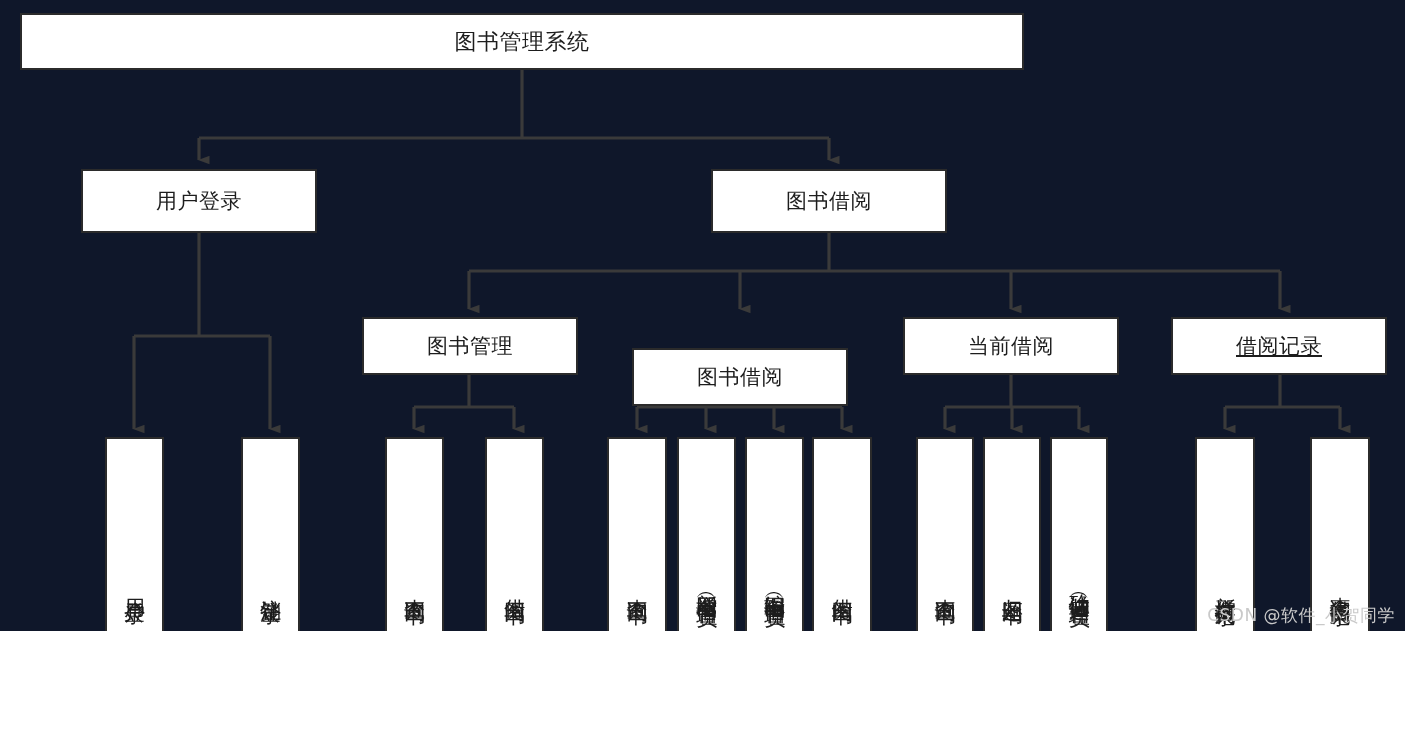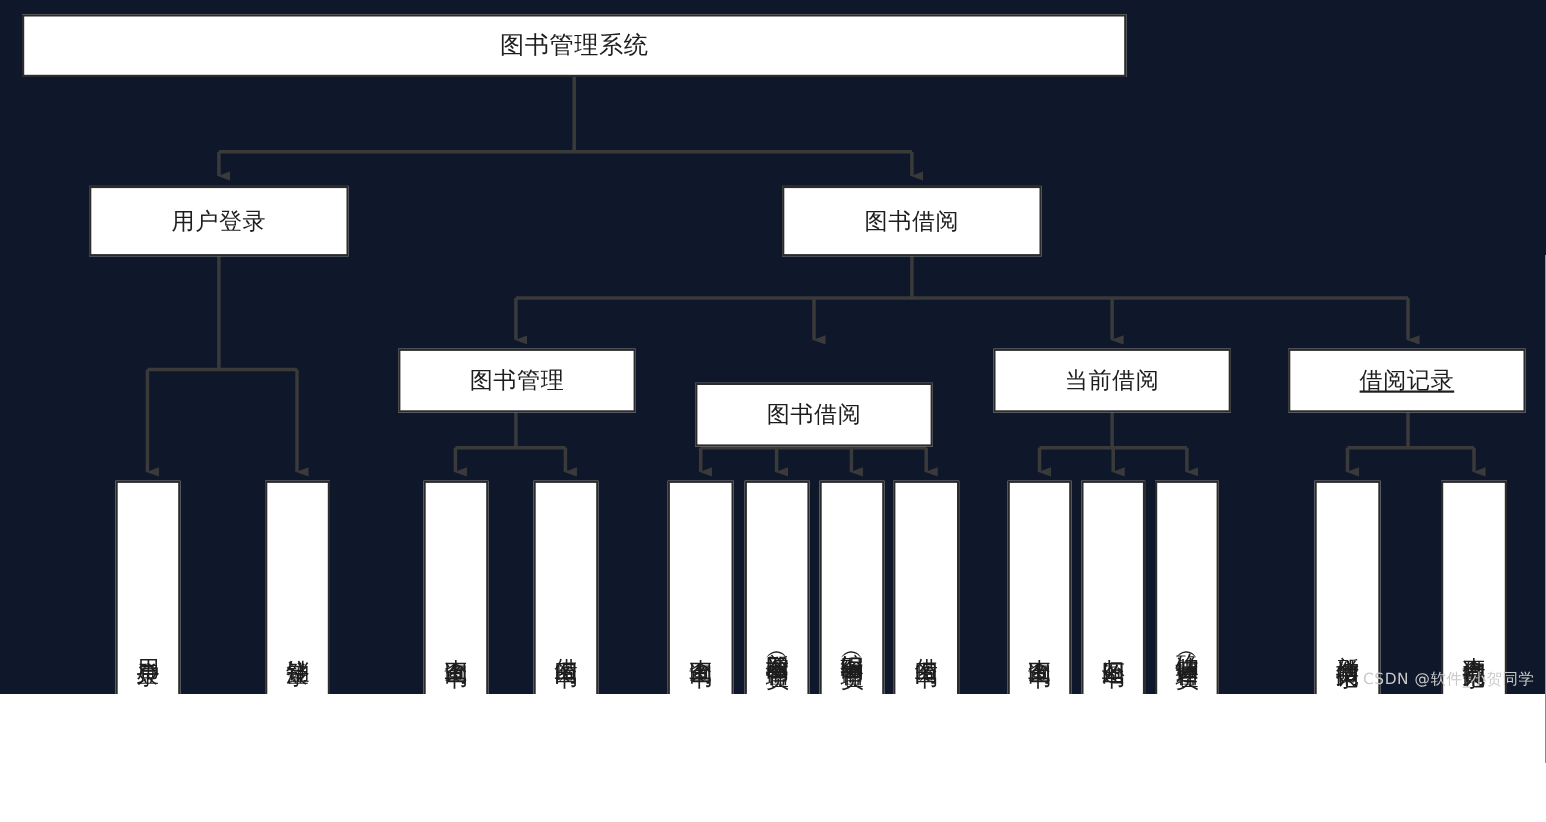--- a/index.html
+++ b/index.html
@@ -57,21 +57,21 @@
     letter-spacing: 2px;
     max-height: 100%;
   }
   .node-root .node-label {
     font-size: 22px;
   }
   #watermark {
     position: absolute;
     right: 10px;
     bottom: 4px;
-    font-size: 14px;
+    font-size: 17px;
     color: #c9c9c9;
     letter-spacing: 0.5px;
     white-space: nowrap;
     pointer-events: none;
     user-select: none;
   }
 </style>
 </head>
 <body>
 

